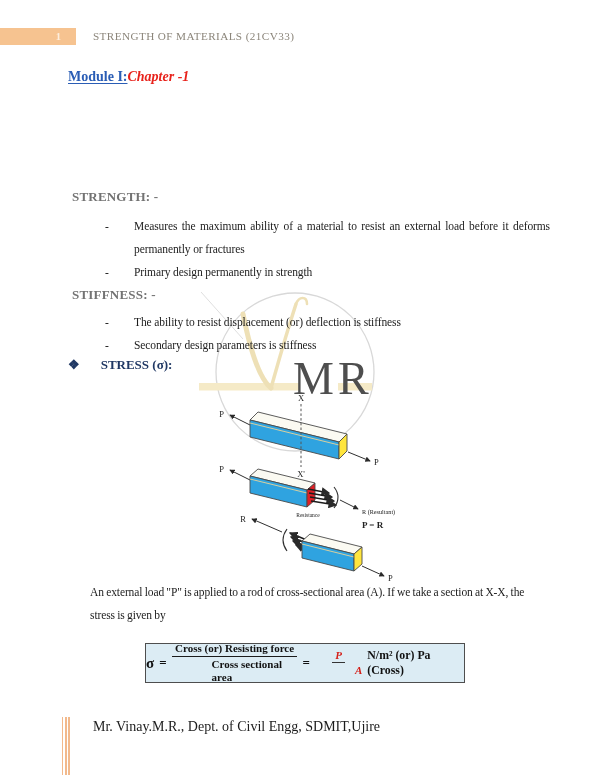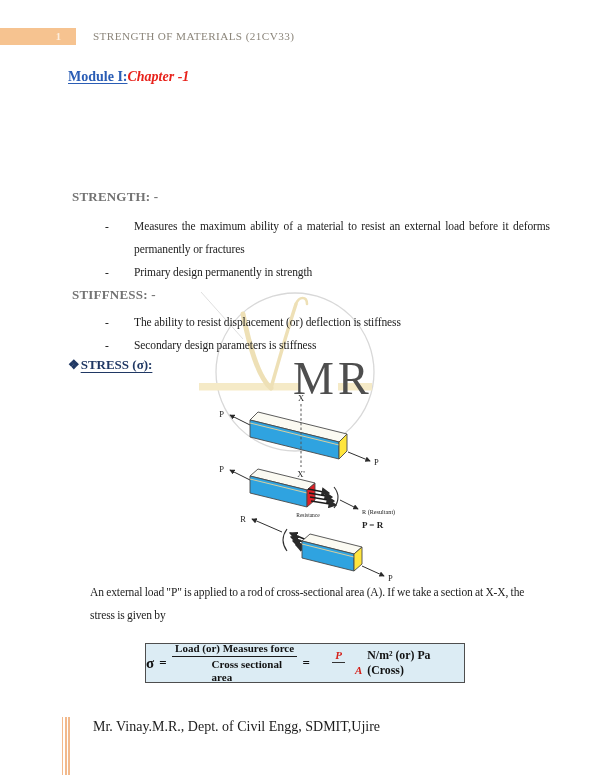--- a/index.html
+++ b/index.html
@@ -40,21 +40,21 @@
     position:absolute; left:72px; font-size:13px; font-weight:bold; color:#737373;
     letter-spacing:0.2px;
   }
   .bullet-row { position:absolute; left:105px; display:flex; font-size:11.5px; line-height:23px; }
   .bullet-dash { width:17px; flex:none; }
   .bullet-text { width:416px; letter-spacing:-0.1px;margin-left:12px; }
   .justify { text-align:justify; }
   .stress-heading {
     position:absolute; left:68px; top:357px; font-size:13px; font-weight:bold; color:#203864;
   }
-  .stress-heading .hd { text-decoration:underline; text-underline-offset:2.5px; margin-left:1px; }
+  .stress-heading .hd { text-underline-offset:2.5px; margin-left:21px; }
   
   .watermark { position:absolute; left:193px; top:284px; pointer-events:none; }
   .diagram { position:absolute; left:0; top:390px; pointer-events:none; }
   
   .formula-box {
     position:absolute; left:145px; top:643px; width:320px; height:40px;
     background:#dcecf4; border:1.4px solid #4e4e4e; box-sizing:border-box;
     display:flex; align-items:center; justify-content:center; gap:5px;
     font-weight:bold; color:#111;
   }
@@ -185,21 +185,21 @@
       <text x="388" y="581" font-size="8.5">P</text>
     </g>
   </svg>
 
   <div class="bodytext body2">An external load "P" is applied to a rod of cross-sectional area (A). If we take a section at X-X, the stress is given by</div>
 
   <div class="formula-box">
     <span class="sigma">σ</span>
     <span class="feq">=</span>
     <span class="frac">
-      <span class="num">Load (or) Measures force</span>
+      <span class="num">Cross (or) Resisting force</span>
       <span class="den">Cross sectional area</span>
     </span>
     <span class="feq">=</span>
     <span class="frac frac-pa">
       <span class="num">P</span>
       <span class="den">A</span>
     </span>
     <span class="units">N/m² (or) Pa (Cross)</span>
   </div>
 

